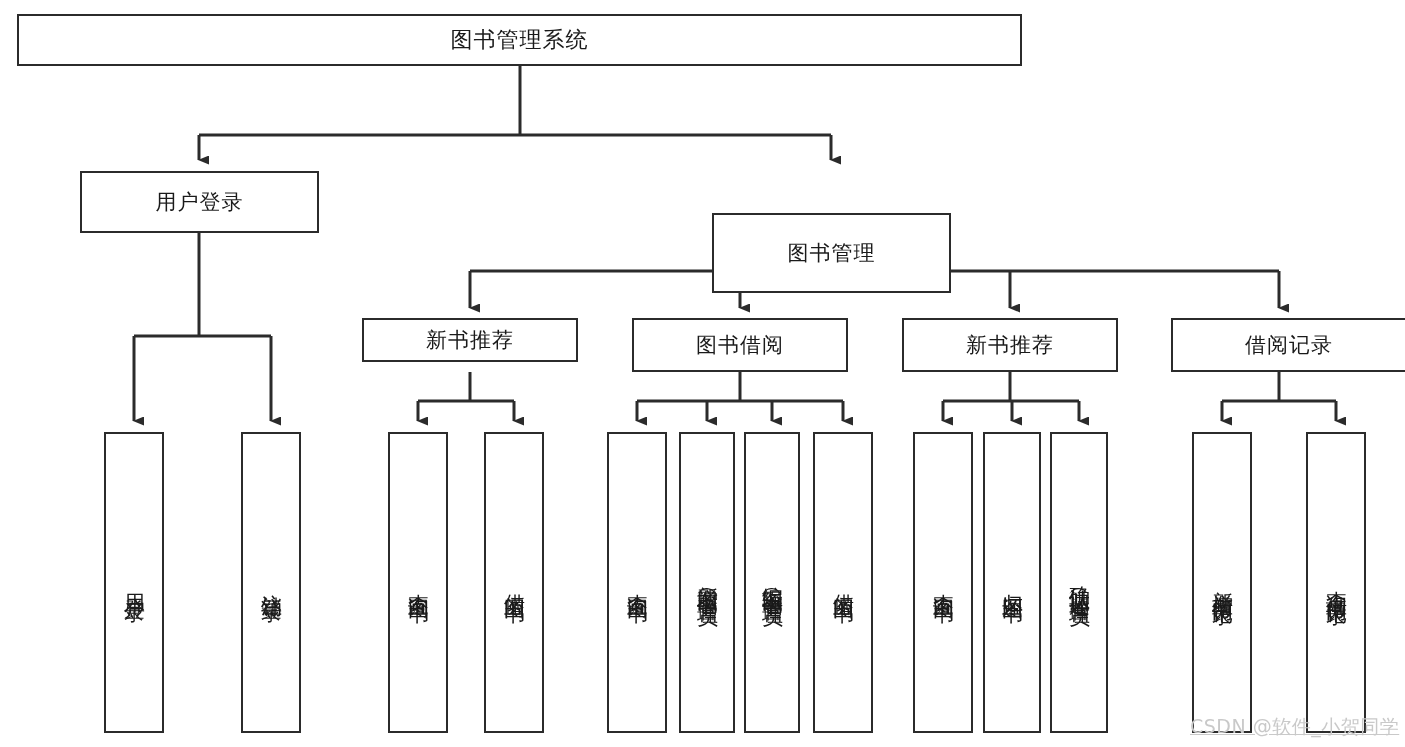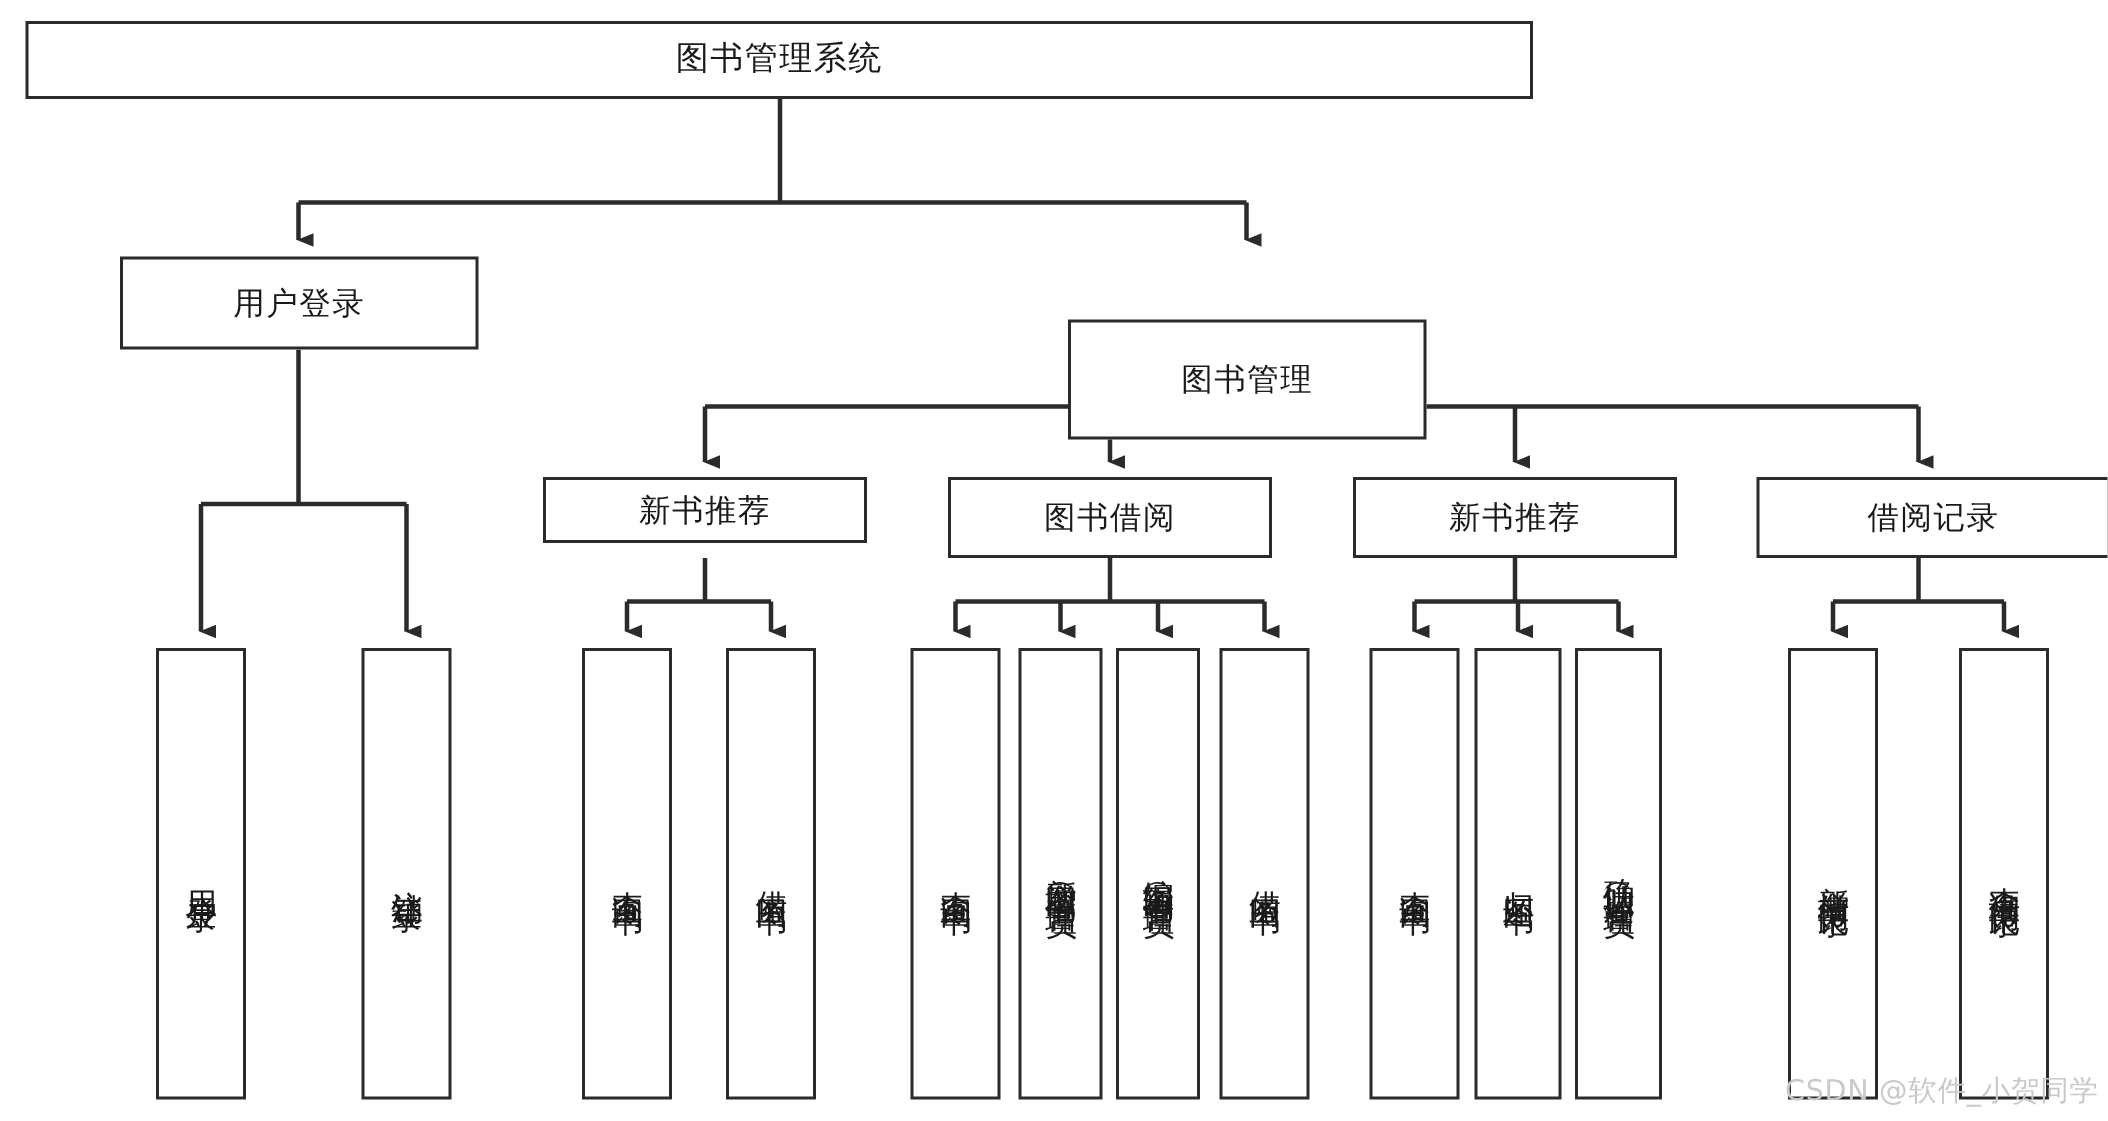--- a/index.html
+++ b/index.html
@@ -56,20 +56,21 @@
     text-align:center;
     letter-spacing:3px;
   }
   .watermark{
     position:absolute;
     color:#c9c9c9;
     font-size:19px;
     letter-spacing:0.5px;
     white-space:nowrap;
     user-select:none;
+    text-decoration:underline;
   }
 </style>
 </head>
 <body>
 
 <div id="stage">
 
   <svg id="wires" viewBox="0 0 1405 747">
     <defs>
       <marker id="arrow" markerWidth="9" markerHeight="11" refX="4.5" refY="10" orient="auto" markerUnits="userSpaceOnUse">

